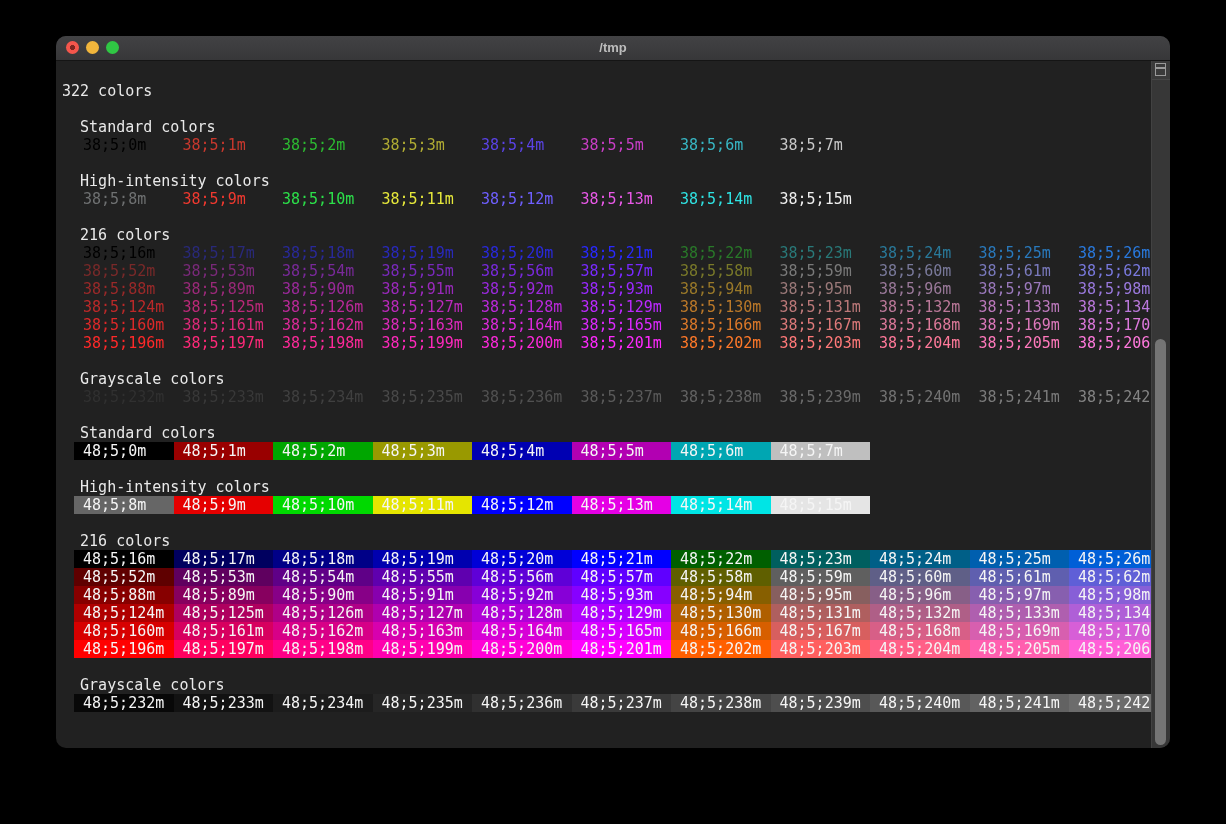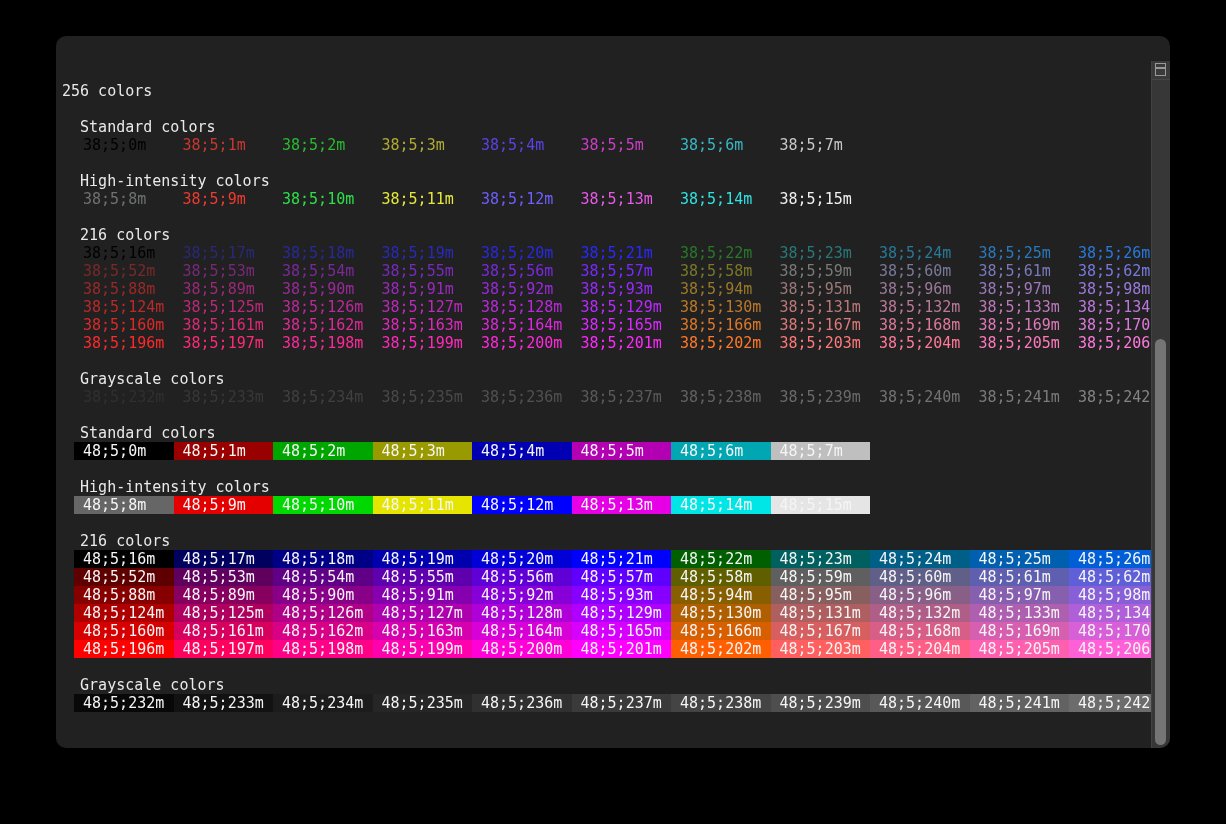--- a/index.html
+++ b/index.html
@@ -33,23 +33,29 @@
   #splitbtn .glyph{position:absolute;left:3px;top:2px;width:9px;height:11px;
             border:1.5px solid #9a9a9a;}
   #splitbtn .glyph::after{content:"";position:absolute;left:0;right:0;top:3px;height:1.5px;background:#9a9a9a;}
   #sbthumb{position:absolute;left:3px;width:11px;border-radius:6px;background:#757575;}
 </style>
 </head>
 <body>
 
 <div id="stage">
   <div id="win">
+    <div id="titlebar">
+      <span class="tl" id="tl-close"></span>
+      <span class="tl" id="tl-min"></span>
+      <span class="tl" id="tl-zoom"></span>
+      <div id="wintitle">/tmp</div>
+    </div>
 
     <div id="content">
-        <div class="line" style="padding-left: 0px;">256 colors</div>
+        <div class="line" style="padding-left: 0px;">322 colors</div>
         <div class="line"></div>
         <div class="line" style="padding-left: 18.06px;">Standard colors</div>
         <div class="line row"><span class="cell"><span style="color: rgb(0, 0, 0);">38;5;0m</span></span><span class="cell"><span style="color: rgb(200, 56, 45);">38;5;1m</span></span><span class="cell"><span style="color: rgb(44, 186, 49);">38;5;2m</span></span><span class="cell"><span style="color: rgb(176, 172, 51);">38;5;3m</span></span><span class="cell"><span style="color: rgb(90, 67, 230);">38;5;4m</span></span><span class="cell"><span style="color: rgb(201, 62, 198);">38;5;5m</span></span><span class="cell"><span style="color: rgb(56, 183, 196);">38;5;6m</span></span><span class="cell"><span style="color: rgb(200, 200, 200);">38;5;7m</span></span></div>
         <div class="line"></div>
         <div class="line" style="padding-left: 18.06px;">High-intensity colors</div>
         <div class="line row"><span class="cell"><span style="color: rgb(111, 113, 114);">38;5;8m</span></span><span class="cell"><span style="color: rgb(240, 57, 47);">38;5;9m</span></span><span class="cell"><span style="color: rgb(44, 224, 74);">38;5;10m</span></span><span class="cell"><span style="color: rgb(230, 232, 59);">38;5;11m</span></span><span class="cell"><span style="color: rgb(111, 95, 255);">38;5;12m</span></span><span class="cell"><span style="color: rgb(233, 89, 232);">38;5;13m</span></span><span class="cell"><span style="color: rgb(47, 226, 226);">38;5;14m</span></span><span class="cell"><span style="color: rgb(239, 239, 239);">38;5;15m</span></span></div>
         <div class="line"></div>
         <div class="line" style="padding-left: 18.06px;">216 colors</div>
         <div class="line row"><span class="cell"><span style="color: rgb(0, 0, 0);">38;5;16m</span></span><span class="cell"><span style="color: rgb(41, 41, 121);">38;5;17m</span></span><span class="cell"><span style="color: rgb(41, 41, 154);">38;5;18m</span></span><span class="cell"><span style="color: rgb(41, 41, 188);">38;5;19m</span></span><span class="cell"><span style="color: rgb(41, 41, 221);">38;5;20m</span></span><span class="cell"><span style="color: rgb(41, 41, 255);">38;5;21m</span></span><span class="cell"><span style="color: rgb(41, 121, 41);">38;5;22m</span></span><span class="cell"><span style="color: rgb(41, 121, 121);">38;5;23m</span></span><span class="cell"><span style="color: rgb(41, 121, 154);">38;5;24m</span></span><span class="cell"><span style="color: rgb(41, 121, 188);">38;5;25m</span></span><span class="cell"><span style="color: rgb(41, 121, 221);">38;5;26m</span></span></div>
         <div class="line row"><span class="cell"><span style="color: rgb(121, 41, 41);">38;5;52m</span></span><span class="cell"><span style="color: rgb(121, 41, 121);">38;5;53m</span></span><span class="cell"><span style="color: rgb(121, 41, 154);">38;5;54m</span></span><span class="cell"><span style="color: rgb(121, 41, 188);">38;5;55m</span></span><span class="cell"><span style="color: rgb(121, 41, 221);">38;5;56m</span></span><span class="cell"><span style="color: rgb(121, 41, 255);">38;5;57m</span></span><span class="cell"><span style="color: rgb(121, 121, 41);">38;5;58m</span></span><span class="cell"><span style="color: rgb(121, 121, 121);">38;5;59m</span></span><span class="cell"><span style="color: rgb(121, 121, 154);">38;5;60m</span></span><span class="cell"><span style="color: rgb(121, 121, 188);">38;5;61m</span></span><span class="cell"><span style="color: rgb(121, 121, 221);">38;5;62m</span></span></div>

